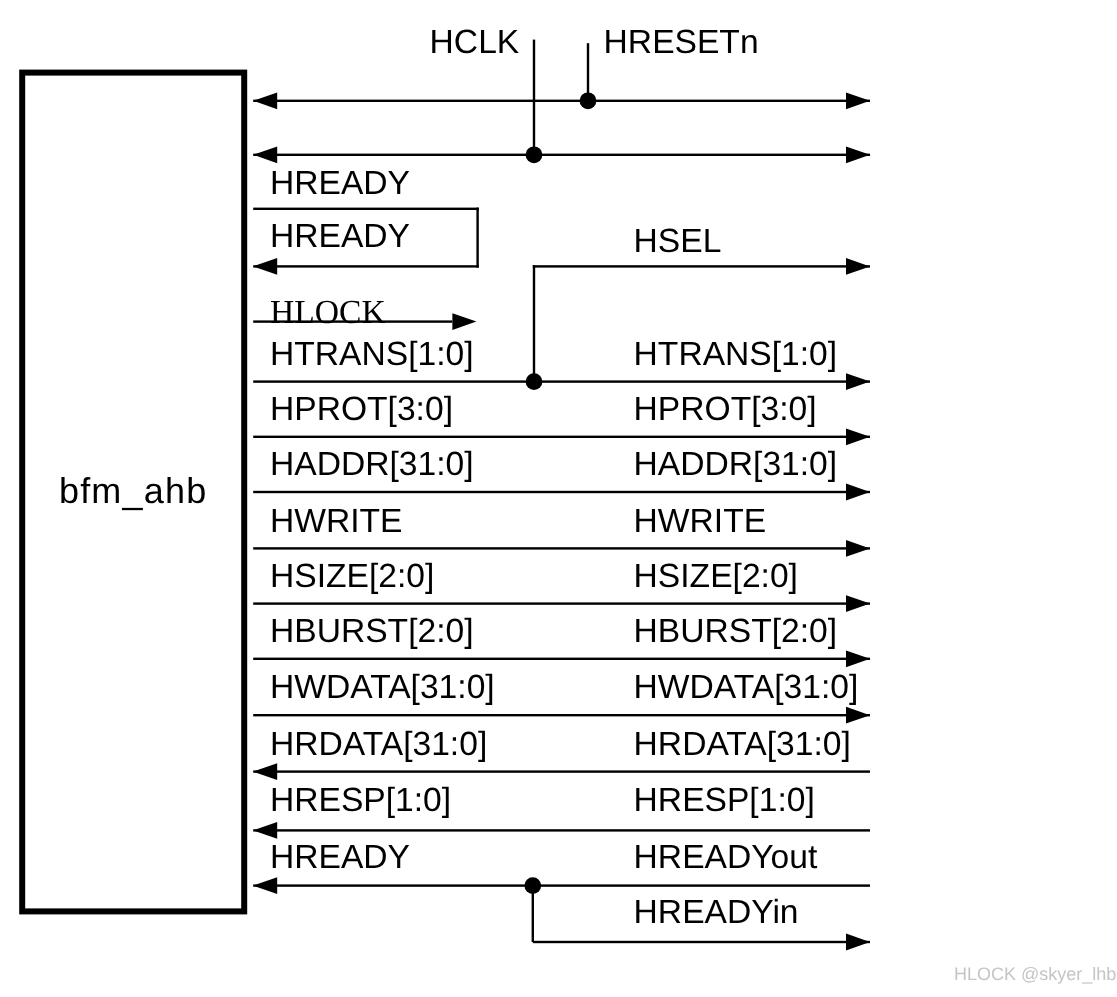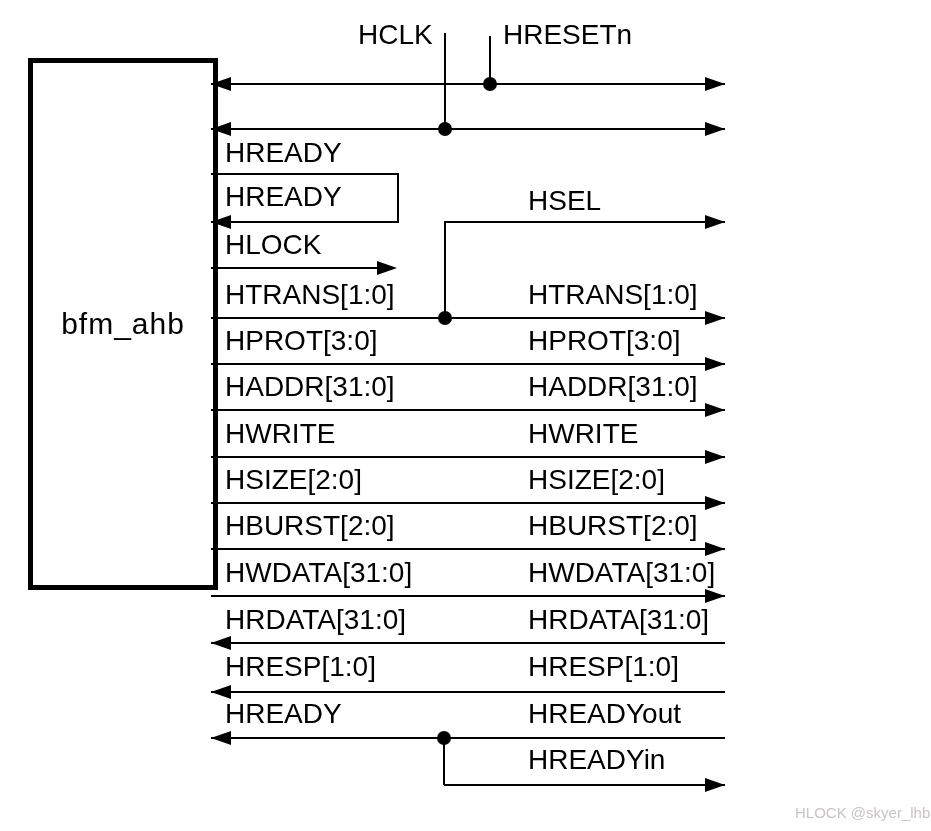--- a/index.html
+++ b/index.html
@@ -57,21 +57,21 @@
     font-size: 15px;
     color: #c9c3c3;
     white-space: nowrap;
   }
 </style>
 </head>
 <body>
 
 <div class="canvas">
 
-  <div class="block" style="left:28px; top:58px; width:190px; height:532px;text-align:center;">
+  <div class="block" style="left:16px; top:58px; width:190px; height:704px;text-align:center;">
     <span class="block-label">bfm_ahb</span>
   </div>
 
   <div class="vline" style="left:444px; top:33px; height:96px;"></div>
   <div class="vline" style="left:489px; top:36px; height:48px;"></div>
 
   <div class="hline" style="left:211px; top:83px; width:514px;"></div>
   <div class="arrow-l" style="left:211px; top:77px;"></div>
   <div class="arrow-r" style="left:705px; top:77px;"></div>
   <div class="dot" style="left:483px; top:77px;"></div>
@@ -127,21 +127,21 @@
 
   <div class="vline" style="left:443px; top:737px; height:48px;"></div>
   <div class="hline" style="left:444px; top:784px; width:281px;"></div>
   <div class="arrow-r" style="left:705px; top:778px;"></div>
 
   <span class="lbl" style="left:358px; top:21px;">HCLK</span>
   <span class="lbl" style="left:503px; top:21px;">HRESETn</span>
 
   <span class="lbl" style="left:225px; top:139px;">HREADY</span>
   <span class="lbl" style="left:225px; top:183px;">HREADY</span>
-  <span class="lbl" style="left:225px; top:231px;">HLOCK</span>
+  <span class="lbl" style="left:225px; top:247px;font-family:Liberation Serif, serif;">HLOCK</span>
   <span class="lbl" style="left:225px; top:281px;">HTRANS[1:0]</span>
   <span class="lbl" style="left:225px; top:327px;">HPROT[3:0]</span>
   <span class="lbl" style="left:225px; top:373px;">HADDR[31:0]</span>
   <span class="lbl" style="left:225px; top:420px;">HWRITE</span>
   <span class="lbl" style="left:225px; top:466px;">HSIZE[2:0]</span>
   <span class="lbl" style="left:225px; top:512px;">HBURST[2:0]</span>
   <span class="lbl" style="left:225px; top:559px;">HWDATA[31:0]</span>
   <span class="lbl" style="left:225px; top:606px;">HRDATA[31:0]</span>
   <span class="lbl" style="left:225px; top:653px;">HRESP[1:0]</span>
   <span class="lbl" style="left:225px; top:700px;">HREADY</span>

